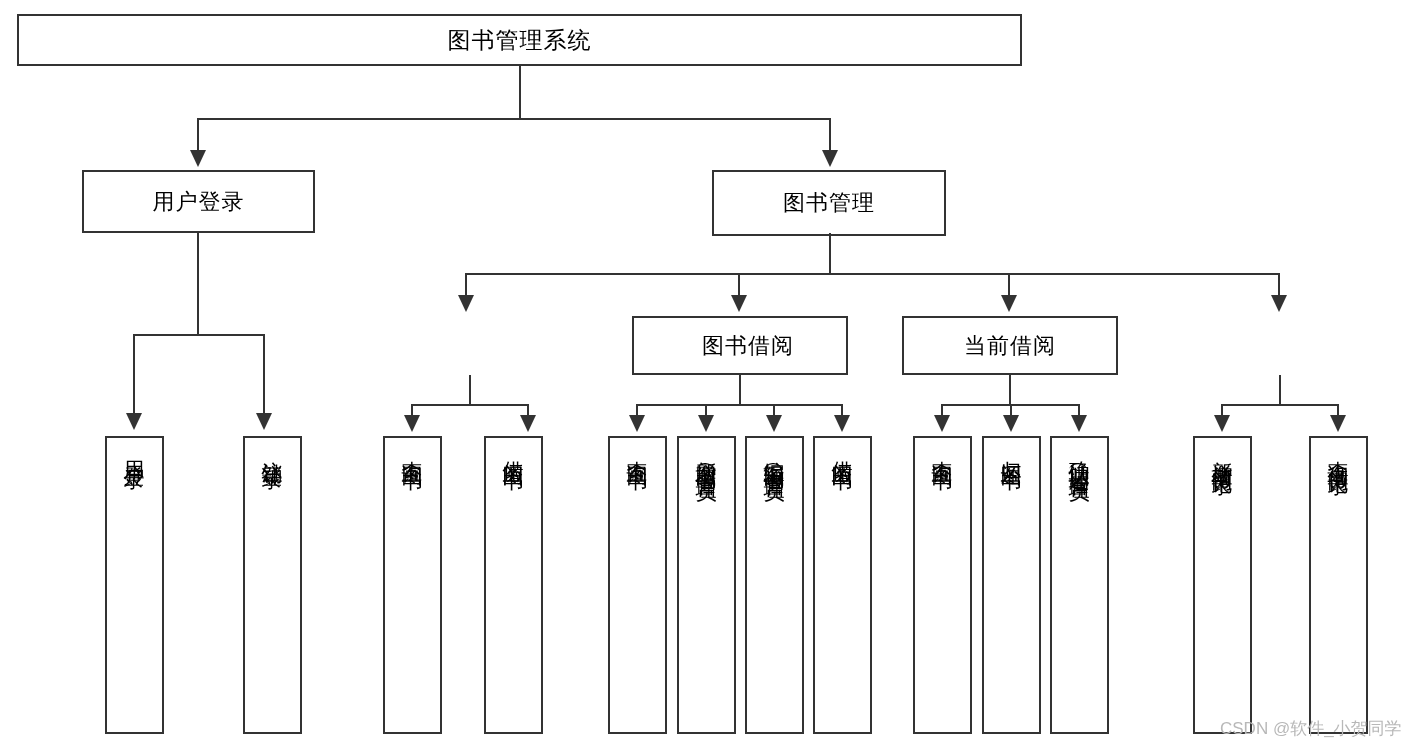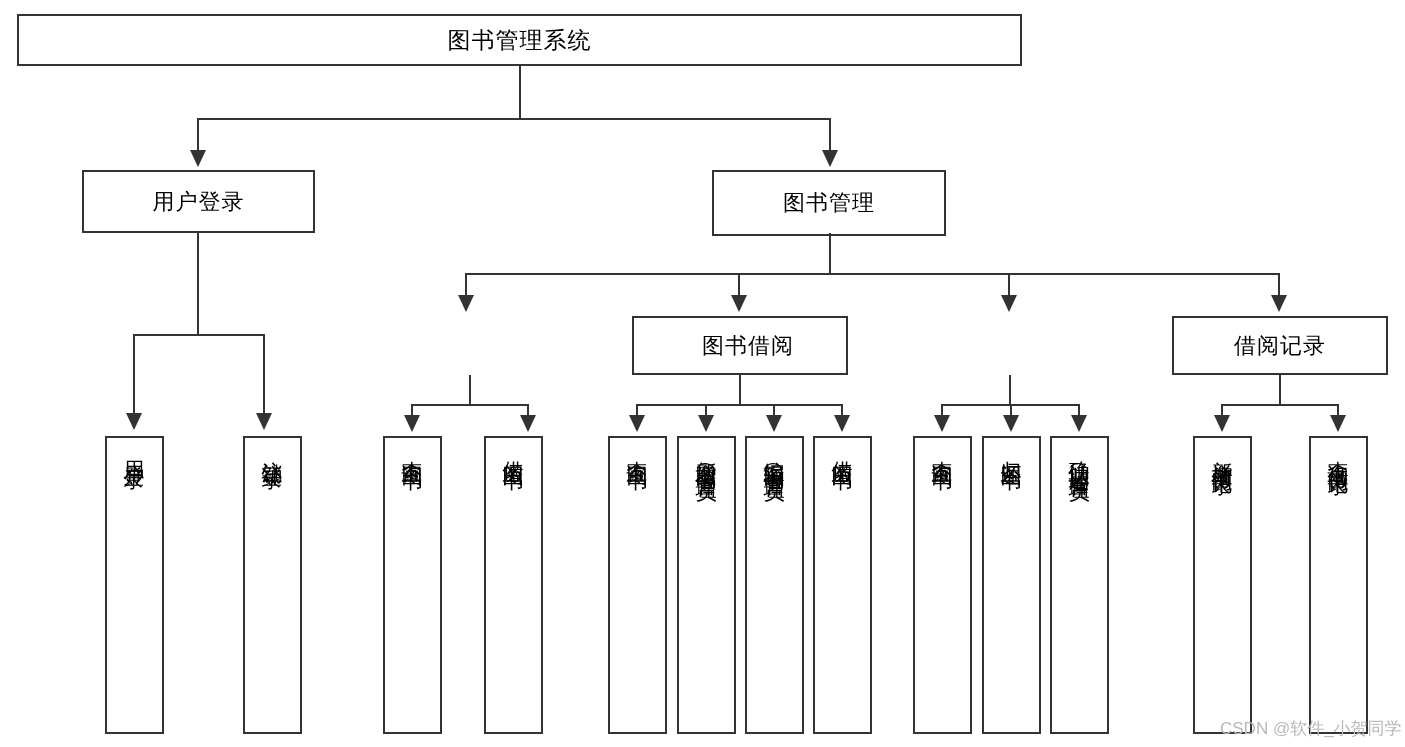--- a/index.html
+++ b/index.html
@@ -123,24 +123,24 @@
   <div class="arrow" style="left:1001px; top:295px;"></div>
 
   <div class="seg vline" style="left:1278px; top:273px; width:2px; height:25px;"></div>
   <div class="arrow" style="left:1271px; top:295px;"></div>
 
 
   <div class="node h" style="left:632px; top:316px; width:216px; height:59px;padding-left:16px;">
     <span>图书借阅</span>
   </div>
 
-
-  <div class="node h" style="left:1172px; top:316px; width:216px; height:59px;">
-    <span>借阅记录</span>
-  </div>
+  <div class="node h" style="left:902px; top:316px; width:216px; height:59px;">
+    <span>当前借阅</span>
+  </div>
+
 
   <div class="seg vline" style="left:469px; top:375px; width:2px; height:31px;"></div>
   <div class="seg hline" style="left:411px; top:404px; width:118px; height:2px;"></div>
   <div class="seg vline" style="left:411px; top:404px; width:2px; height:14px;"></div>
   <div class="arrow" style="left:404px; top:415px;"></div>
   <div class="seg vline" style="left:527px; top:404px; width:2px; height:14px;"></div>
   <div class="arrow" style="left:520px; top:415px;"></div>
 
   <div class="seg vline" style="left:739px; top:375px; width:2px; height:31px;"></div>
   <div class="seg hline" style="left:636px; top:404px; width:207px; height:2px;"></div>

